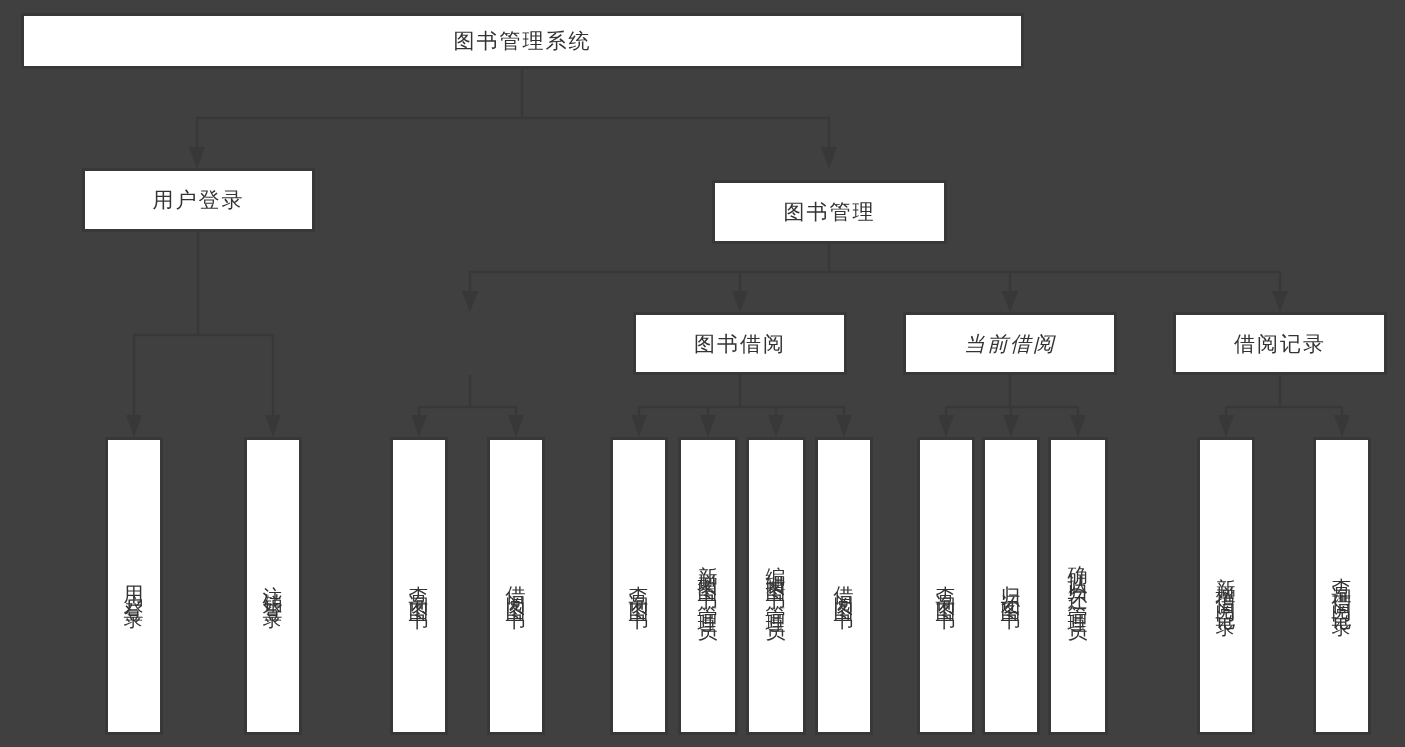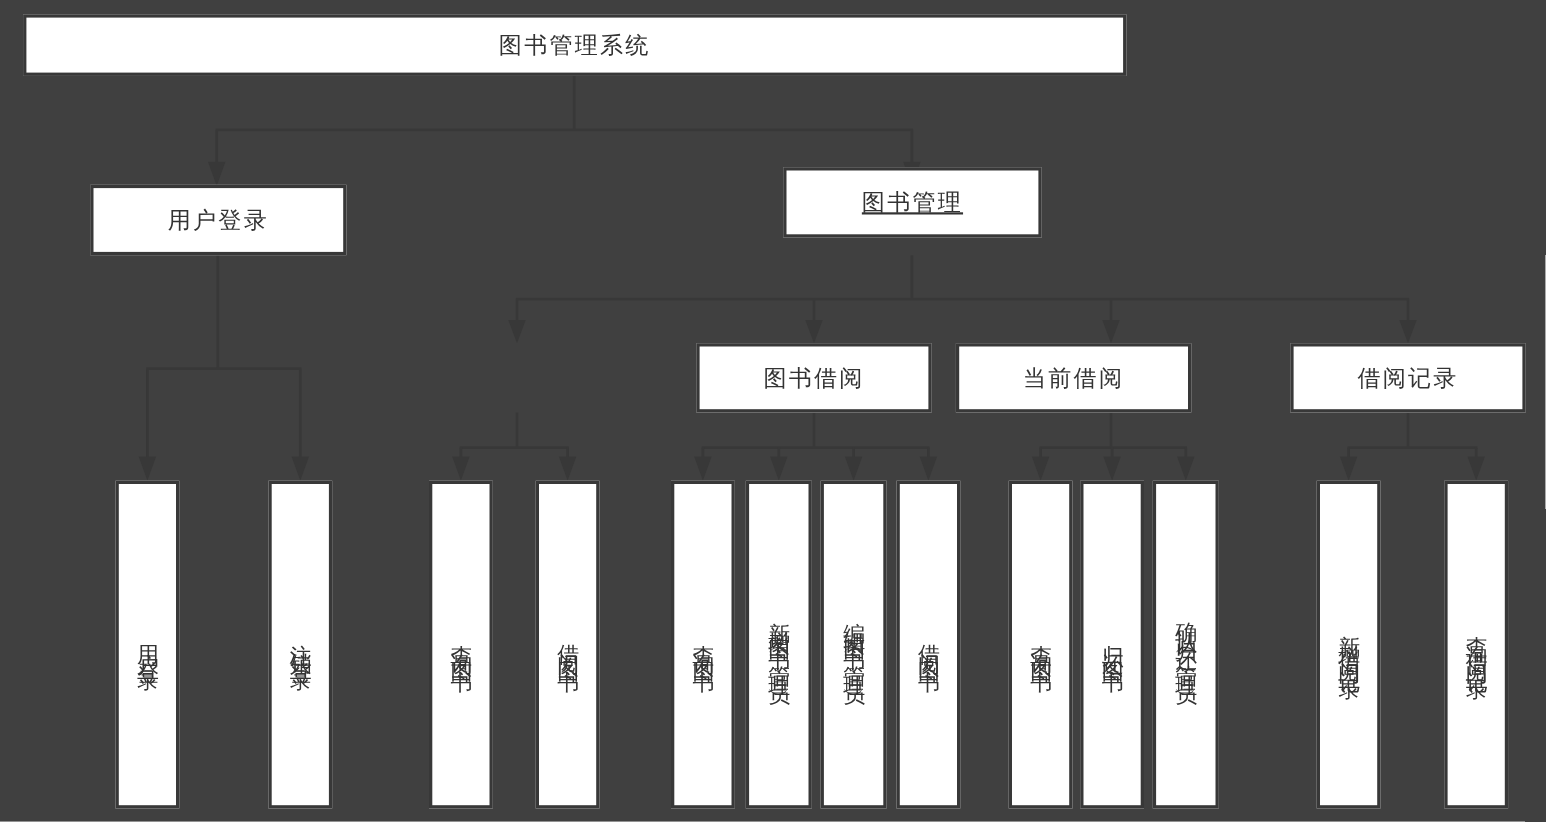--- a/index.html
+++ b/index.html
@@ -92,28 +92,28 @@
     </g>
   </svg>
 
   <div class="box h" style="left:21px; top:13px; width:1003px; height:56px;">
     <span>图书管理系统</span>
   </div>
 
   <div class="box h" style="left:82px; top:168px; width:233px; height:64px;">
     <span>用户登录</span>
   </div>
-  <div class="box h" style="left:712px; top:152px; width:235px; height:64px;text-decoration:underline;">
+  <div class="box h" style="left:712px; top:180px; width:235px; height:64px;">
     <span>图书管理</span>
   </div>
 
   <div class="box h" style="left:633px; top:312px; width:214px; height:63px;">
     <span>图书借阅</span>
   </div>
-  <div class="box h" style="left:869px; top:312px; width:214px; height:63px;">
+  <div class="box h" style="left:903px; top:312px; width:214px; height:63px;font-style:italic;">
     <span>当前借阅</span>
   </div>
   <div class="box h" style="left:1173px; top:312px; width:214px; height:63px;">
     <span>借阅记录</span>
   </div>
 
   <div class="box v" style="left:105px; top:437px; width:58px; height:298px;">
     <span>用户登录</span>
   </div>
   <div class="box v" style="left:244px; top:437px; width:58px; height:298px;">

